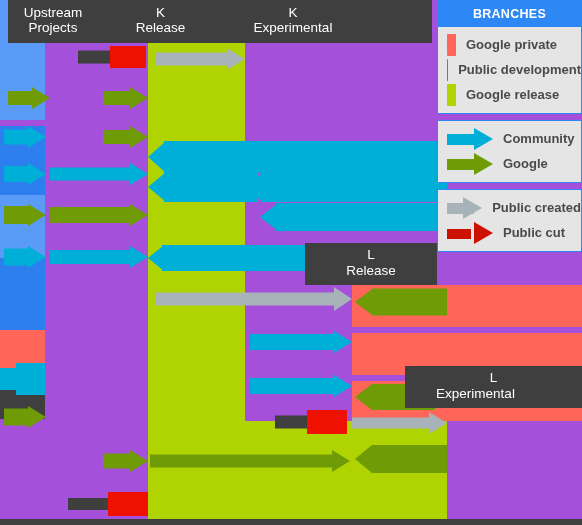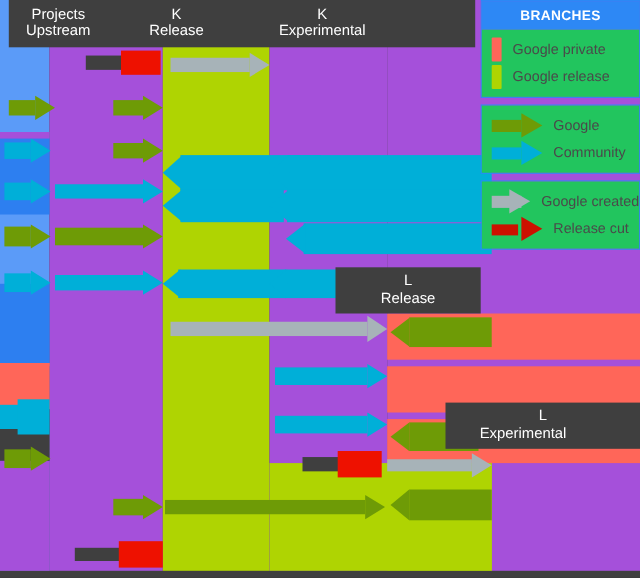--- a/index.html
+++ b/index.html
@@ -55,21 +55,21 @@
   #callout-lexp { left: 405px; top: 366px; width: 177px; height: 42px; text-align: center; }
   #callout-lexp .l2 { margin-left: -36px; }
 
   
   #legend { position: absolute; left: 437px; top: 0; width: 145px; z-index: 40; }
   .legend-block { margin-bottom: 6px; border: 1px solid #2D88F5; }
   .legend-title {
     background: #2D88F5; color: #ffffff; font-weight: bold; font-size: 12.5px;
     letter-spacing: .3px; text-align: center; padding: 6px 0 6px 0;
   }
-  .legend-body { background: #22c55e; padding: 5px 0 6px 0; }
+  .legend-body { background: #e5e5e5; padding: 5px 0 6px 0; font-weight: bold; }
   .legend-row { display: flex; align-items: center; height: 25px; padding-left: 9px; }
   .legend-row .lbl { color: #4a4a4a; font-size: 13px; margin-left: 10px; white-space: nowrap; }
   .swatch-bar { width: 9px; height: 22px; border-radius: 1px; }
   .swatch-arrow { position: relative; width: 46px; height: 22px; }
   .swatch-arrow .s { position: absolute; left: 0; top: 6px; width: 27px; height: 11px; }
   .swatch-arrow .h { position: absolute; right: 0; top: 0; width: 0; height: 0;
                      border-style: solid; border-width: 11px 0 11px 19px;
                      border-color: transparent; }
 </style>
 </head>
@@ -245,22 +245,22 @@
     <div class="shaft" style="left:40px;width:40px;height:24px;background:#EE1100;"></div>
   </div>
 
   <div class="arrow right" style="left:4px;top:405px;width:42px;height:24px;">
     <div class="shaft" style="width:24px;height:17px;background:#6E9B06;"></div>
     <div class="head" style="border-left-color:#6E9B06;"></div>
   </div>
 
   <div id="header">
     <div class="hcell" id="h-upstream">
+      <div>Upstream</div>
       <div>Projects</div>
-      <div>Upstream</div>
     </div>
     <div class="hcell" id="h-krelease">
       <div>K</div>
       <div>Release</div>
     </div>
     <div class="hcell" id="h-kexperiment">
       <div>K</div>
       <div>Experimental</div>
     </div>
   </div>
@@ -277,60 +277,64 @@
   <div id="legend">
 
     <div class="legend-block">
       <div class="legend-title">BRANCHES</div>
       <div class="legend-body">
         <div class="legend-row">
           <span class="swatch-bar" style="background:#FF6659;"></span>
           <span class="lbl">Google private</span>
         </div>
         <div class="legend-row">
+          <span class="swatch-bar" style="background:#A550DA;"></span>
+          <span class="lbl">Public development</span>
+        </div>
+        <div class="legend-row">
           <span class="swatch-bar" style="background:#AFD402;"></span>
           <span class="lbl">Google release</span>
         </div>
       </div>
     </div>
 
     <div class="legend-block">
       <div class="legend-body">
+        <div class="legend-row">
+          <span class="swatch-arrow">
+            <span class="s" style="background:#00AFD8;"></span>
+            <span class="h" style="border-left-color:#00AFD8;"></span>
+          </span>
+          <span class="lbl">Community</span>
+        </div>
         <div class="legend-row">
           <span class="swatch-arrow">
             <span class="s" style="background:#6E9B06;"></span>
             <span class="h" style="border-left-color:#6E9B06;"></span>
           </span>
           <span class="lbl">Google</span>
         </div>
-        <div class="legend-row">
-          <span class="swatch-arrow">
-            <span class="s" style="background:#00AFD8;"></span>
-            <span class="h" style="border-left-color:#00AFD8;"></span>
-          </span>
-          <span class="lbl">Community</span>
-        </div>
       </div>
     </div>
 
     <div class="legend-block">
       <div class="legend-body">
         <div class="legend-row">
           <span class="swatch-arrow">
             <span class="s" style="background:#A7B3B8;"></span>
             <span class="h" style="border-left-color:#A7B3B8;"></span>
           </span>
-          <span class="lbl">Google created</span>
+          <span class="lbl">Public created</span>
         </div>
         <div class="legend-row">
           <span class="swatch-arrow">
             <span class="s" style="background:#CC1100;top:7px;height:10px;width:24px;"></span>
             <span class="h" style="border-left-color:#CC1100;"></span>
           </span>
-          <span class="lbl">Release cut</span>
+          <span class="lbl">Public cut</span>
         </div>
       </div>
     </div>
 
   </div>
 
   <div class="band" style="left:0;top:519px;width:582px;height:6px;background:#3f3f3f;"></div>
 
 </div>
 

